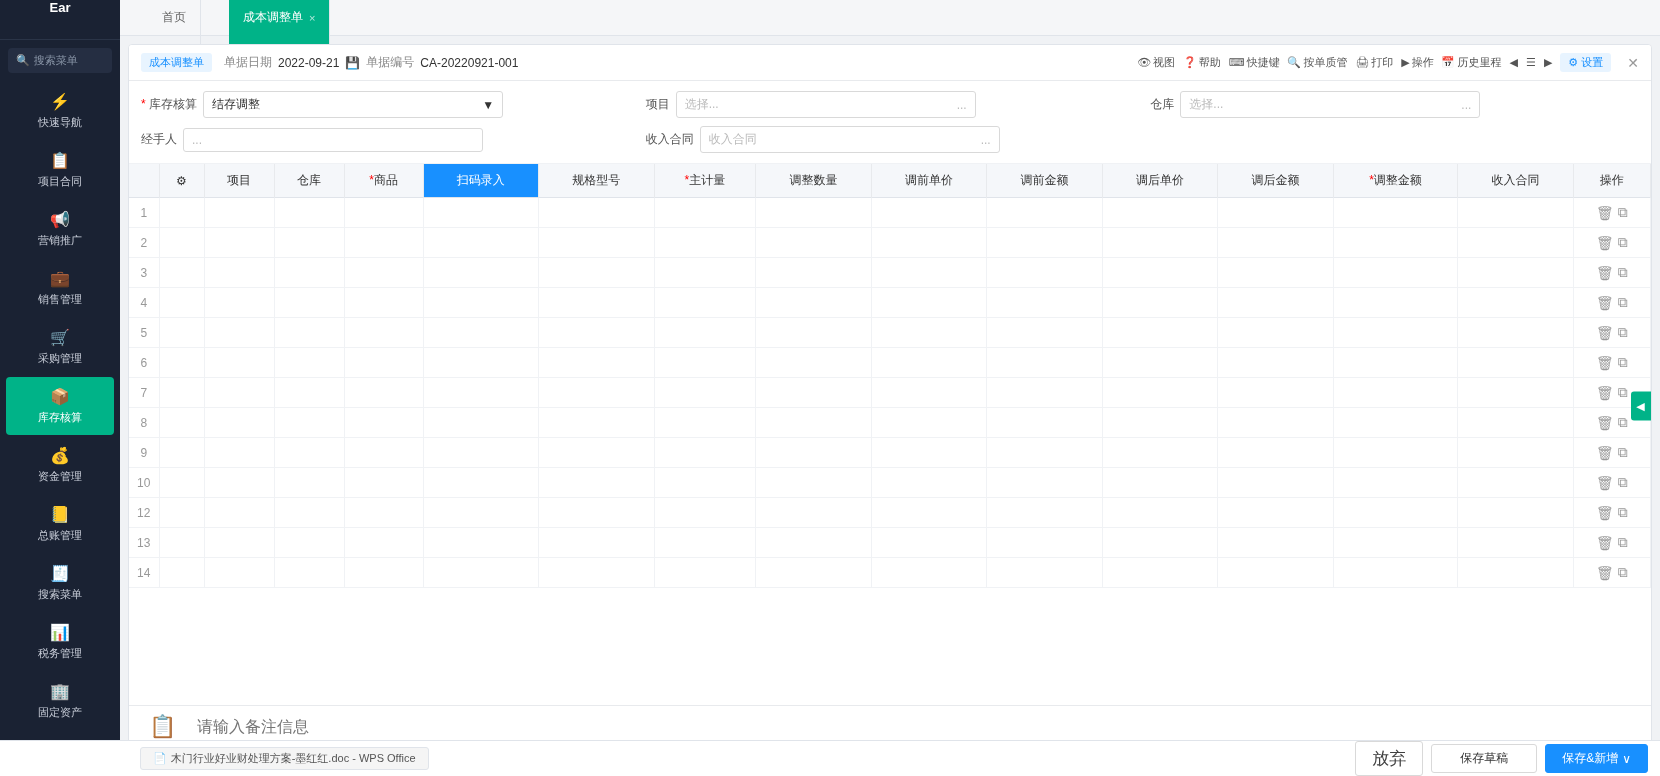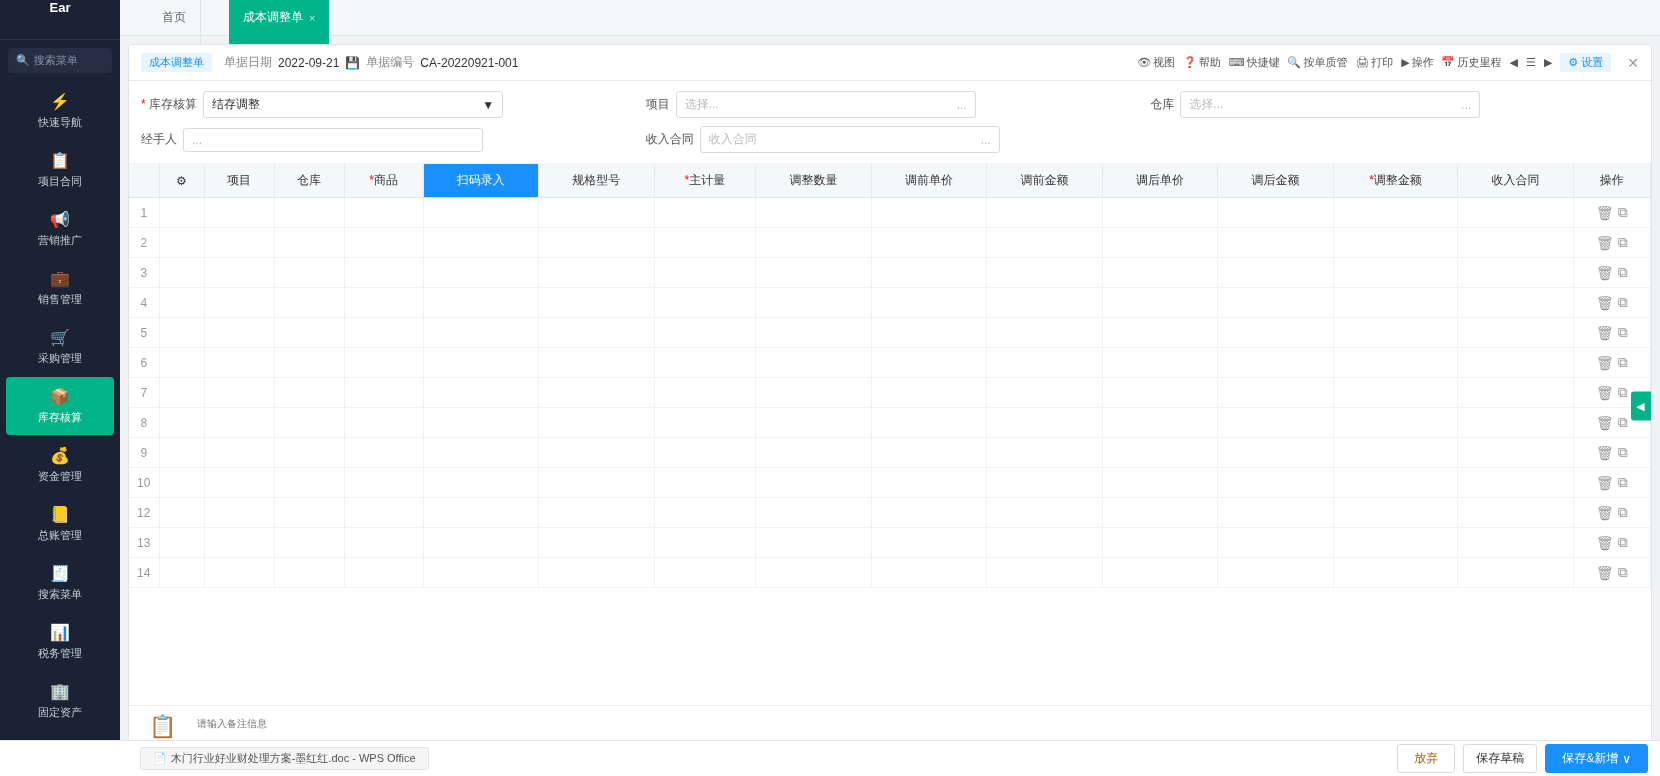--- a/index.html
+++ b/index.html
@@ -288,21 +288,21 @@
       flex-direction: column;
       align-items: center;
       gap: 4px;
       font-size: 11px;
       color: #555;
     }
     .note-icon-block .big-icon { font-size: 22px; color: #555; }
     .note-input {
       flex: 1;
       border: none;
-      font-size: 10px;
+      font-size: 16px;
       color: #bbb;
       outline: none;
       background: transparent;
       padding: 4px;
     }
 
     
     .taskbar {
       position: fixed;
       bottom: 0;
@@ -338,28 +338,28 @@
       display: flex;
       align-items: center;
       gap: 8px;
     }
     .btn-abandon {
       background: #fff;
       border: 1px solid #d9d9d9;
       border-radius: 3px;
       padding: 5px 16px;
       cursor: pointer;
-      font-size: 12px;
-      color: #a16207;
+      font-size: 17px;
+      color: #404040;
     }
     .btn-save-draft {
       background: #fff;
       border: 1px solid #d9d9d9;
       border-radius: 3px;
-      padding: 5px 12px;
+      padding: 5px 28px;
       cursor: pointer;
       font-size: 12px;
       color: #333;
     }
     .btn-save-new {
       background: #1890ff;
       border: 1px solid #1890ff;
       border-radius: 3px;
       padding: 5px 16px;
       cursor: pointer;

